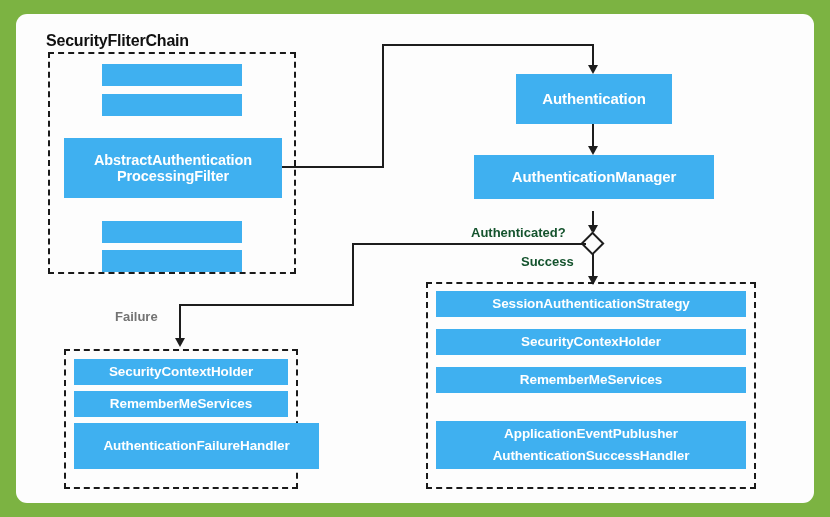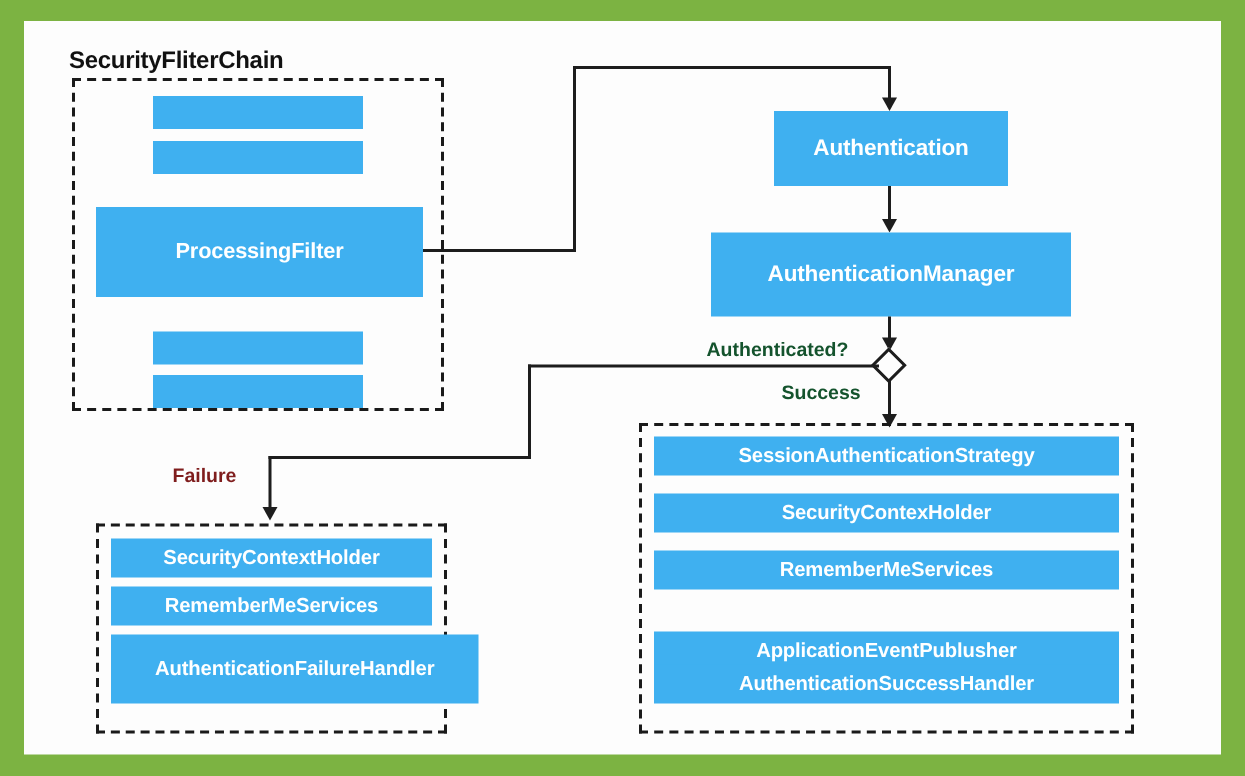--- a/index.html
+++ b/index.html
@@ -17,20 +17,21 @@
     overflow: hidden;
   }
   #panel {
     position: absolute;
     left: 16px;
     top: 14px;
     width: 798px;
     height: 489px;
     background: #fdfdfd;
     box-sizing: border-box;
+    border-radius: 11px;
   }
   #diagram-title {
     position: absolute;
     left: 30px;
     top: 18px;
     font-size: 16px;
     font-weight: bold;
     color: #111111;
     letter-spacing: -0.2px;
     white-space: nowrap;
@@ -75,21 +76,21 @@
   }
   .label-orange {
     position: absolute;
     color: #14532d;
     font-weight: bold;
     font-size: 13px;
     white-space: nowrap;
   }
   .label-red {
     position: absolute;
-    color: #7f1d1d;
+    color: #737373;
     font-weight: bold;
     font-size: 13px;
     white-space: nowrap;
   }
   #decision-diamond {
     position: absolute;
     width: 17px;
     height: 17px;
     border: 2px solid #1d1d1d;
     transform: rotate(45deg);
@@ -104,40 +105,41 @@
   <div id="panel">
 
     <div id="diagram-title">SecurityFliterChain</div>
 
     <div class="dashed-group" style="left:32px; top:38px; width:248px; height:222px;"></div>
 
     <div class="blue-bar" style="left:86px; top:50px; width:140px; height:22px;"></div>
     <div class="blue-bar" style="left:86px; top:80px; width:140px; height:22px;"></div>
 
     <div class="blue-box" style="left:48px; top:124px; width:218px; height:60px; font-size:14.5px; flex-direction:column;">
+      <span>AbstractAuthentication</span>
       <span>ProcessingFilter</span>
     </div>
 
     <div class="blue-bar" style="left:86px; top:207px; width:140px; height:22px;"></div>
     <div class="blue-bar" style="left:86px; top:236px; width:140px; height:22px;"></div>
 
     <div class="edge edge-h" style="left:266px; top:152px; width:102px;"></div>
     <div class="edge edge-v" style="left:366px; top:30px; height:124px;"></div>
     <div class="edge edge-h" style="left:366px; top:30px; width:212px;"></div>
     <div class="edge edge-v" style="left:576px; top:30px; height:25px;"></div>
     <div class="arrow-down" style="left:572px; top:51px;"></div>
 
     <div class="blue-box" style="left:500px; top:60px; width:156px; height:50px; font-size:15px;">
       <span>Authentication</span>
     </div>
 
     <div class="edge edge-v" style="left:576px; top:110px; height:26px;"></div>
     <div class="arrow-down" style="left:572px; top:132px;"></div>
 
-    <div class="blue-box" style="left:458px; top:141px; width:240px; height:56px; font-size:15px;">
+    <div class="blue-box" style="left:458px; top:141px; width:240px; height:44px; font-size:15px;">
       <span>AuthenticationManager</span>
     </div>
 
     <div class="edge edge-v" style="left:576px; top:197px; height:18px;"></div>
     <div class="arrow-down" style="left:572px; top:211px;"></div>
 
     <div id="decision-diamond" style="left:568px; top:221px;"></div>
 
     <div class="label-orange" style="left:455px; top:211px;">Authenticated?</div>
 

